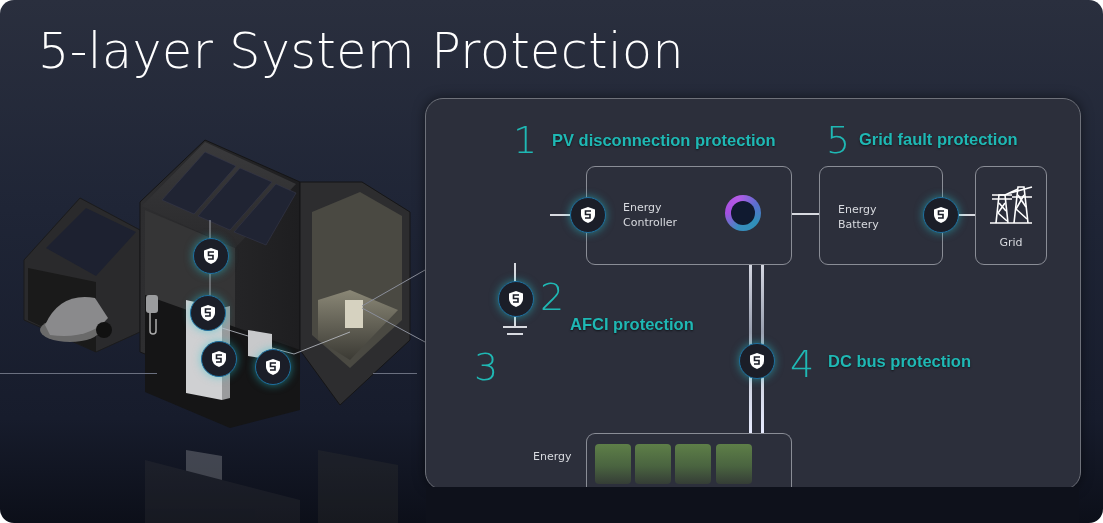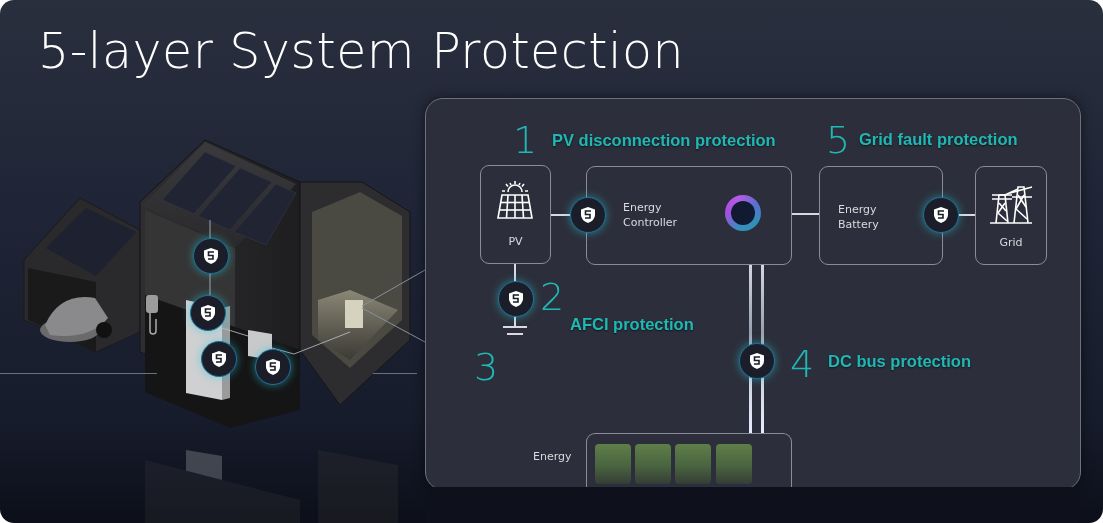--- a/index.html
+++ b/index.html
@@ -133,35 +133,20 @@
   <div class="wire" style="left:550px;top:214px;width:20px;height:2px;"></div>
   <div class="wire" style="left:790px;top:213px;width:30px;height:2px;"></div>
   <div class="wire" style="left:958px;top:214px;width:18px;height:2px;"></div>
   <div class="wire" style="left:514px;top:263px;width:2px;height:20px;"></div>
   <div class="wire" style="left:514px;top:314px;width:2px;height:12px;"></div>
   <div class="wire" style="left:503px;top:326px;width:24px;height:2px;"></div>
   <div class="wire" style="left:507px;top:333px;width:16px;height:2px;"></div>
   <div class="bus" style="left:749px;top:263px;height:172px;"></div>
   <div class="bus" style="left:761px;top:263px;height:172px;"></div>
 
-  <div class="box" style="left:480px;top:165px;width:69px;height:97px;">
-    <svg style="position:absolute;left:13px;top:14px;" width="42" height="42" viewBox="0 0 42 42">
-      <g stroke="#ffffff" stroke-width="1.6" fill="none">
-        <path d="M14,12 A7,7 0 0 1 28,12"></path>
-        <path d="M21,1 v3 M12,4 l2,2.5 M30,4 l-2,2.5 M8,11 h3 M31,11 h3 M16,3 l1,2 M26,3 l-1,2"></path>
-        <polygon points="8,15 34,15 38,38 4,38"></polygon>
-        <line x1="7" y1="22.5" x2="35" y2="22.5"></line>
-        <line x1="6" y1="30" x2="36.5" y2="30"></line>
-        <line x1="14" y1="15" x2="12.5" y2="38"></line>
-        <line x1="21" y1="15" x2="21" y2="38"></line>
-        <line x1="28" y1="15" x2="29.5" y2="38"></line>
-      </g>
-    </svg>
-    <div class="box-label" style="left:0;width:69px;text-align:center;top:68px;">PV</div>
-  </div>
 
   <div class="box" style="left:586px;top:166px;width:204px;height:97px;">
     <div class="box-label" style="left:36px;top:33px;">Energy</div>
     <div class="box-label" style="left:36px;top:48px;">Controller</div>
     <div class="ring" style="left:138px;top:28px;">
         <div class="core"></div>
       </div>
   </div>
 
   <div class="box" style="left:819px;top:166px;width:122px;height:97px;">

